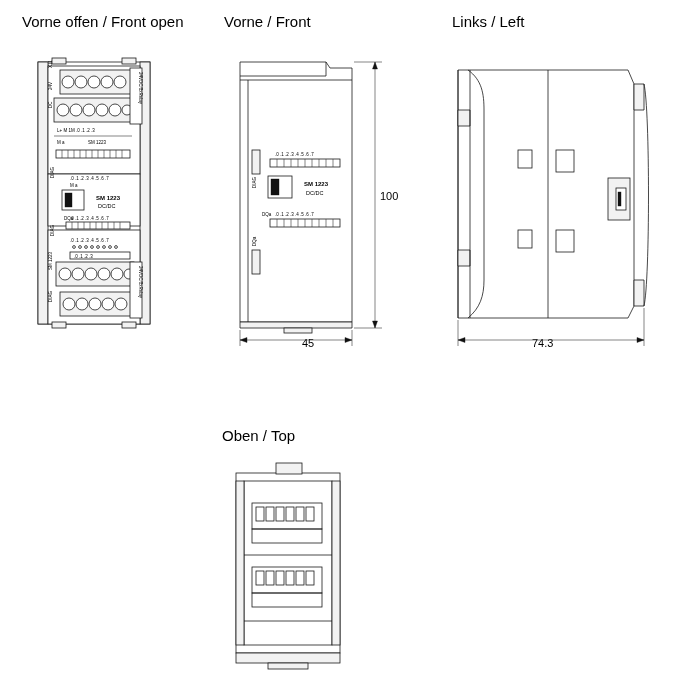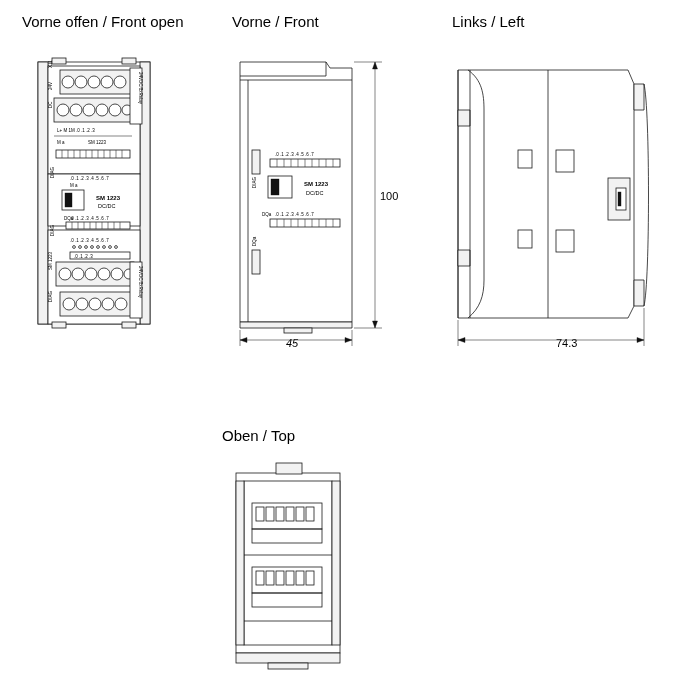--- a/index.html
+++ b/index.html
@@ -36,27 +36,27 @@
   .fill-w { fill: #ffffff; stroke: #1a1a1a; stroke-width: 0.8; }
   .fill-l { fill: #f2f2f2; stroke: #1a1a1a; stroke-width: 0.8; }
   .fill-k { fill: #111111; stroke: #111111; stroke-width: 0.4; }
   .txt { font-family: "Liberation Sans", sans-serif; fill: #000; }
   .vtxt { font-family: "Liberation Sans", sans-serif; fill: #000; }
 </style>
 </head>
 <body>
 
 <div class="view-title" style="left:22px; top:13px;">Vorne offen / Front open</div>
-<div class="view-title" style="left:232px; top:13px;text-align:center;">Vorne / Front</div>
+<div class="view-title" style="left:224px; top:13px;text-align:center;">Vorne / Front</div>
 <div class="view-title" style="left:452px; top:13px;">Links / Left</div>
 <div class="view-title" style="left:222px; top:427px;text-align:right;">Oben / Top</div>
 
 <div class="dim-label" style="left:380px; top:190px;text-align:right;">100</div>
-<div class="dim-label" style="left:286px; top:337px;font-style:italic;">45</div>
-<div class="dim-label" style="left:532px; top:337px;margin-left:24px;">74.3</div>
+<div class="dim-label" style="left:302px; top:337px;">45</div>
+<div class="dim-label" style="left:532px; top:337px;">74.3</div>
 
 <svg width="160" height="290" viewBox="0 0 160 290" style="left:30px; top:50px;">
 
   <rect class="fill-w" x="8" y="12" width="112" height="262"></rect>
 
   <rect class="fill-l" x="8" y="12" width="10" height="262"></rect>
 
   <rect class="fill-l" x="110" y="12" width="10" height="262"></rect>
 
   <rect class="fill-w" x="18" y="16" width="92" height="108"></rect>

